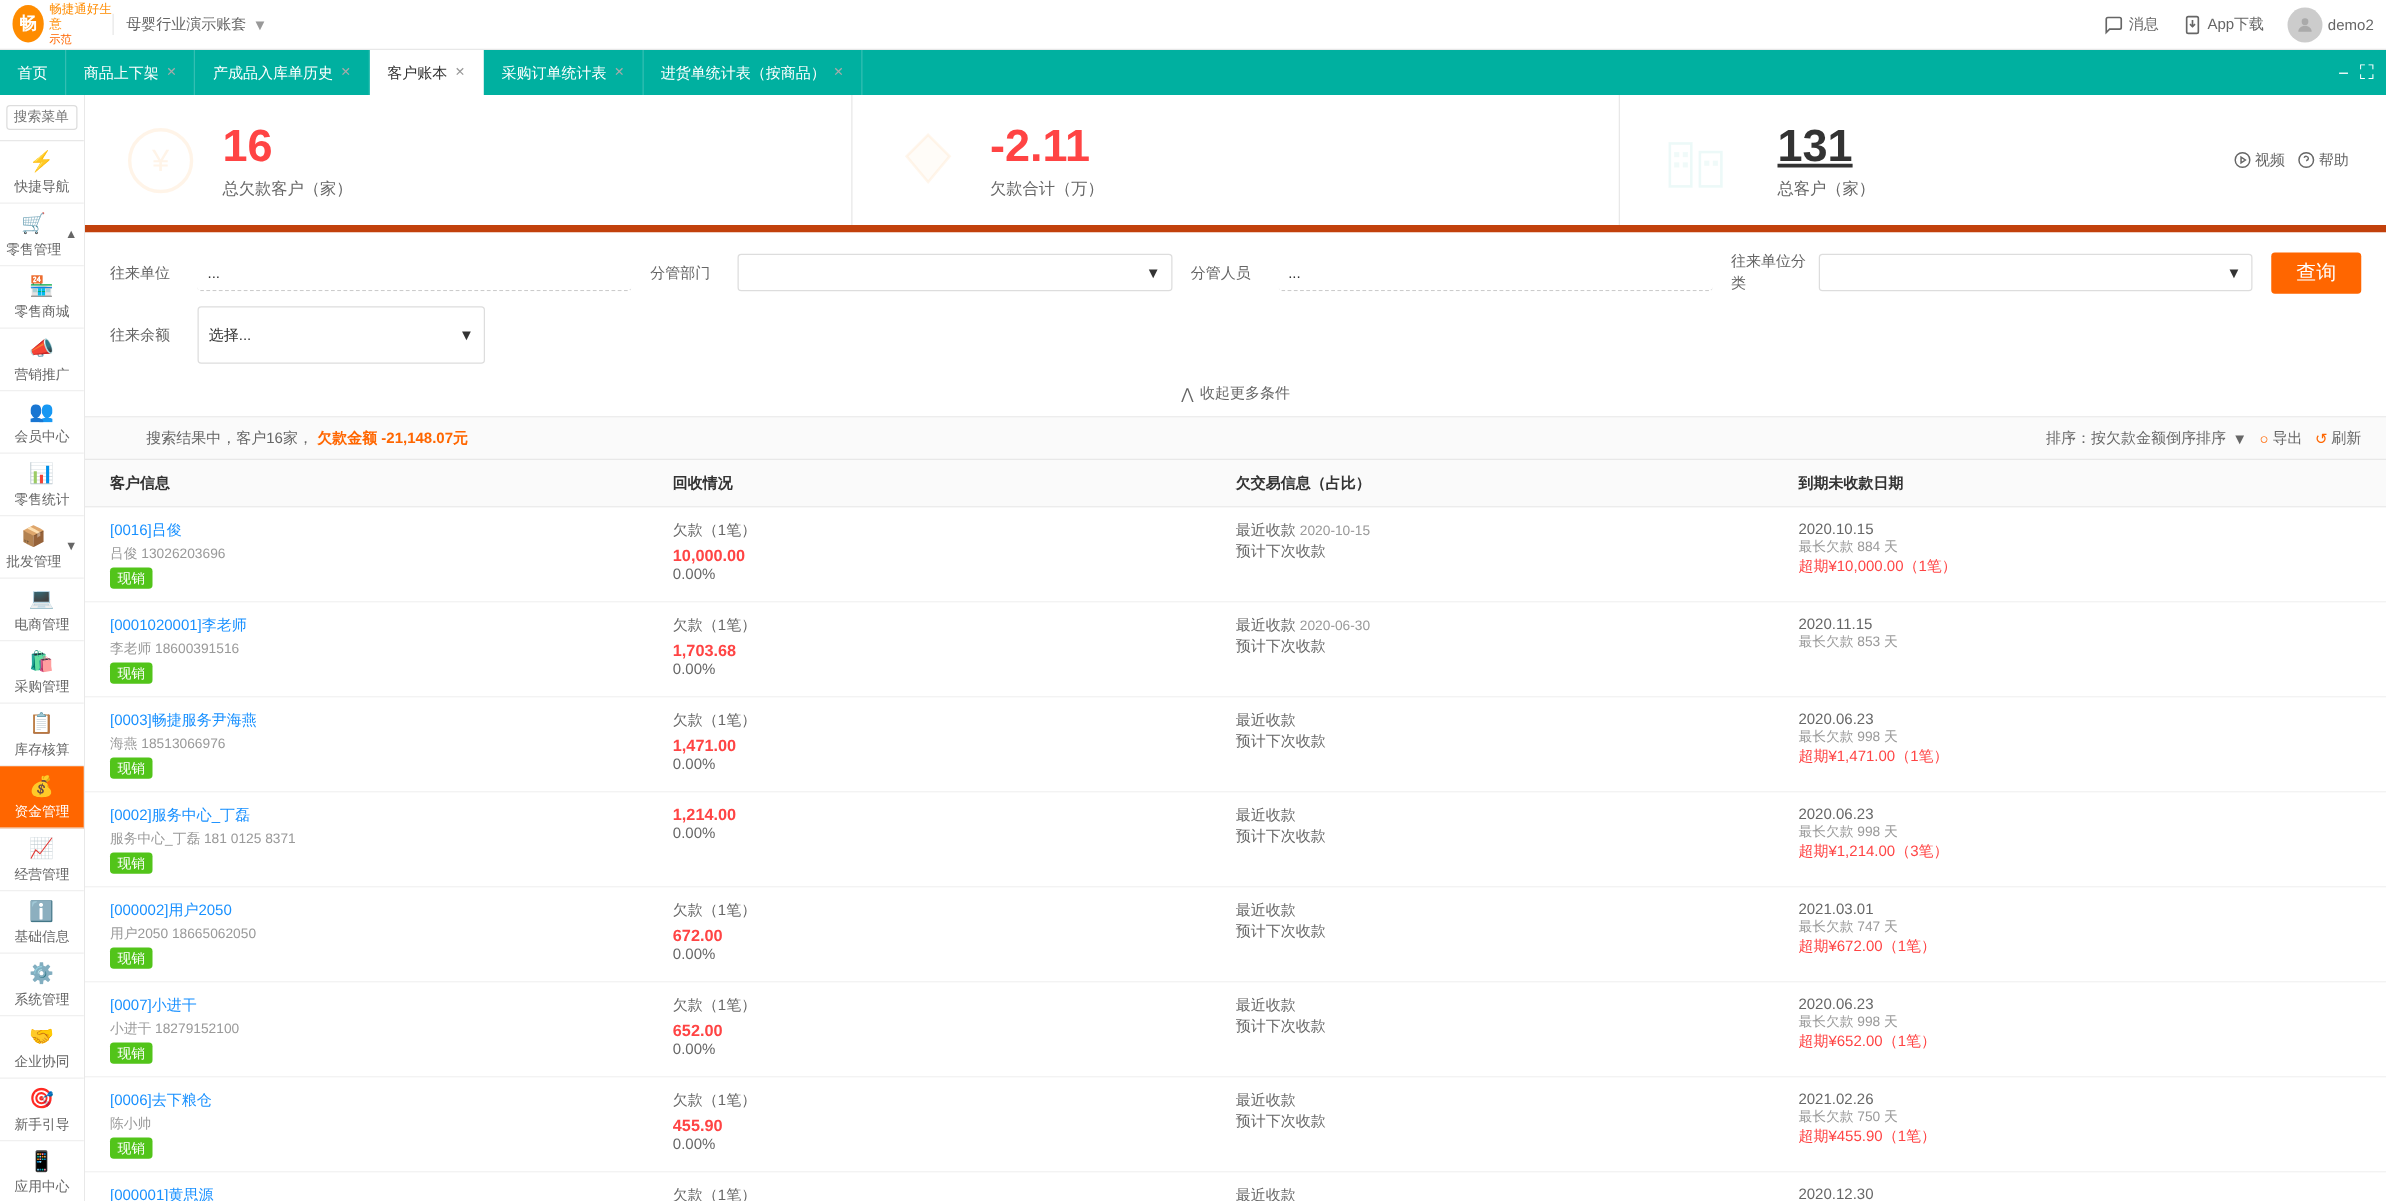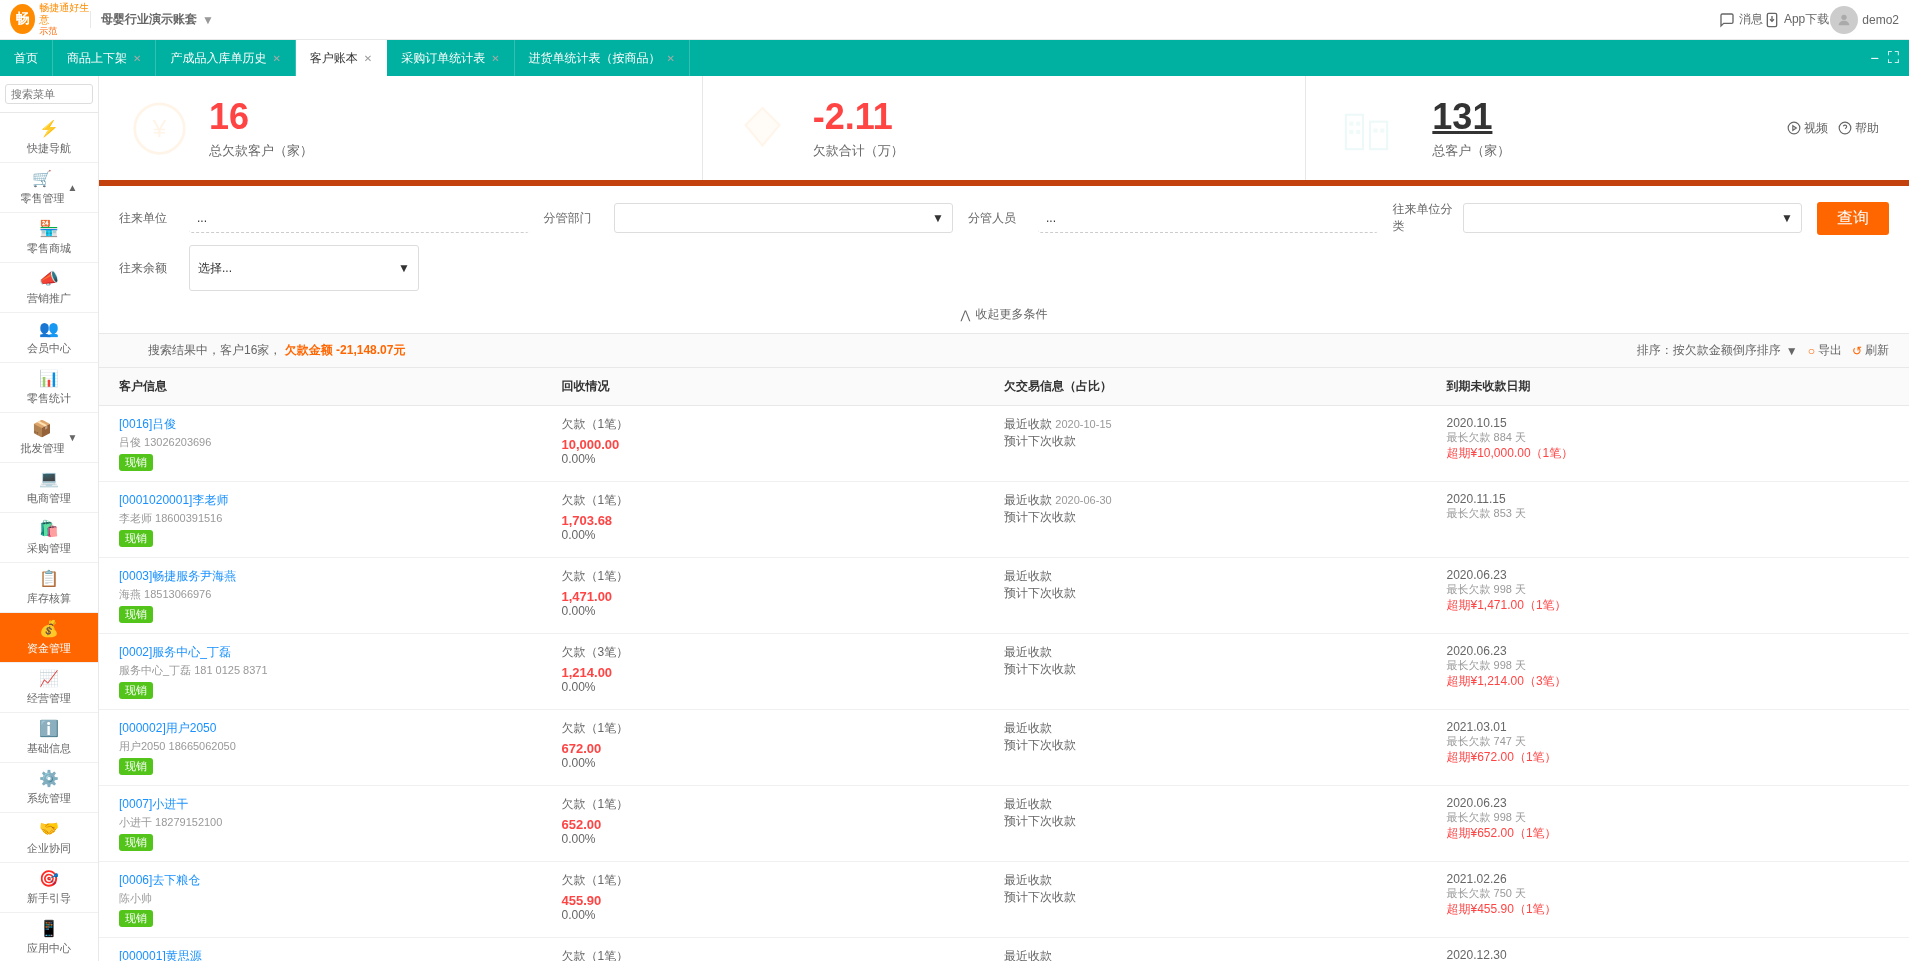--- a/index.html
+++ b/index.html
@@ -4,39 +4,39 @@
   <style>
     * { box-sizing: border-box; margin: 0; padding: 0; font-family: 'Microsoft YaHei', Arial, sans-serif; }
     body { background: #f5f5f5; font-size: 12px; color: #333; overflow-x: hidden; }
 
     
     .top-bar { display: flex; align-items: center; height: 40px; background: #fff; border-bottom: 1px solid #e8e8e8; padding: 0 10px; }
     .logo-area { display: flex; align-items: center; width: 80px; }
     .logo-icon { width: 30px; height: 30px; background: #ff8c00; border-radius: 50%; display: flex; align-items: center; justify-content: center; color: #fff; font-size: 14px; font-weight: bold; }
     .logo-text { font-size: 10px; color: #ff8c00; margin-left: 4px; line-height: 1.2; }
     .app-selector { flex: 1; display: flex; align-items: center; color: #666; font-size: 12px; padding-left: 10px; border-left: 1px solid #e8e8e8; }
-    .app-selector span { margin-right: 5px; font-weight: bold; }
-    .top-right { display: flex; align-items: center; gap: 1px; margin-left: auto; }
+    .app-selector span { margin-right: 5px; }
+    .top-right { display: flex; align-items: center; gap: 19px; margin-left: auto; }
     .top-right-item { display: flex; align-items: center; gap: 4px; color: #666; font-size: 12px; cursor: pointer; }
     .top-right-item svg { width: 16px; height: 16px; }
     .avatar { width: 28px; height: 28px; background: #ccc; border-radius: 50%; overflow: hidden; display: flex; align-items: center; justify-content: center; }
 
     
     .nav-tabs { display: flex; align-items: center; height: 36px; background: #00b0a0; padding: 0; overflow-x: auto; }
     .nav-tab { display: flex; align-items: center; height: 36px; padding: 0 14px; color: #fff; font-size: 12px; cursor: pointer; white-space: nowrap; border-right: 1px solid rgba(255,255,255,0.2); }
     .nav-tab.active { background: #fff; color: #333; }
     .nav-tab .close-btn { margin-left: 6px; color: #aaa; font-size: 10px; cursor: pointer; }
     .nav-tab.active .close-btn { color: #999; }
     .nav-tabs-spacer { flex: 1; }
     .nav-tabs-actions { display: flex; align-items: center; padding: 0 10px; gap: 5px; }
     .nav-tabs-actions span { color: #fff; font-size: 16px; cursor: pointer; }
 
     
     .layout { display: flex; height: calc(100vh - 76px); }
-    .sidebar { width: 99px; background: #fff; border-right: 1px solid #e8e8e8; display: flex; flex-direction: column; overflow-y: auto; }
+    .sidebar { width: 68px; background: #fff; border-right: 1px solid #e8e8e8; display: flex; flex-direction: column; overflow-y: auto; }
     .sidebar-item { display: flex; flex-direction: column; align-items: center; justify-content: center; padding: 10px 5px; cursor: pointer; color: #666; font-size: 11px; border-bottom: 1px solid #f0f0f0; min-height: 50px; }
     .sidebar-item.active { background: #ff6600; color: #fff; }
     .sidebar-item .icon { font-size: 16px; margin-bottom: 3px; }
     .sidebar-search { padding: 8px 5px; border-bottom: 1px solid #e8e8e8; }
     .sidebar-search-input { width: 100%; border: 1px solid #ddd; border-radius: 3px; padding: 3px 5px; font-size: 11px; }
 
     
     .main-content { flex: 1; overflow-y: auto; background: #f5f5f5; }
 
     
@@ -460,21 +460,20 @@
         </div>
       </div>
 
       <div class="table-row">
         <div>
           <div class="customer-name">[0002]服务中心_丁磊</div>
           <div class="customer-sub">服务中心_丁磊 181 0125 8371</div>
           <span class="tag green">现销</span>
         </div>
         <div>
-          <div class="debt-count">欠款（3笔）</div>
           <div class="debt-amount">1,214.00</div>
           <div class="debt-ratio">0.00%</div>
         </div>
         <div>
           <div class="collect-info">最近收款</div>
           <div class="collect-info">预计下次收款</div>
         </div>
         <div>
           <div class="overdue-info">2020.06.23</div>
           <div class="overdue-days">最长欠款 998 天</div>

